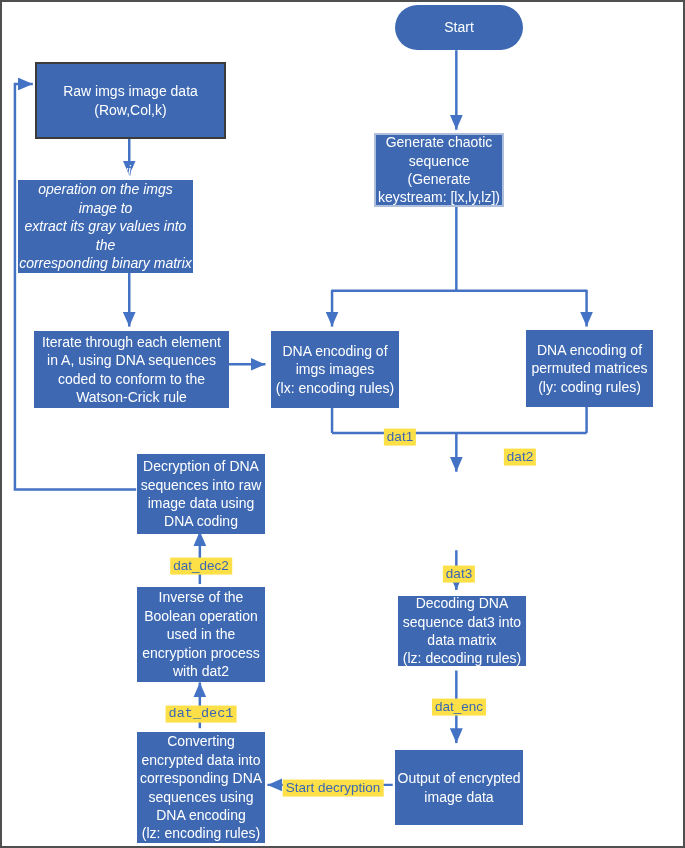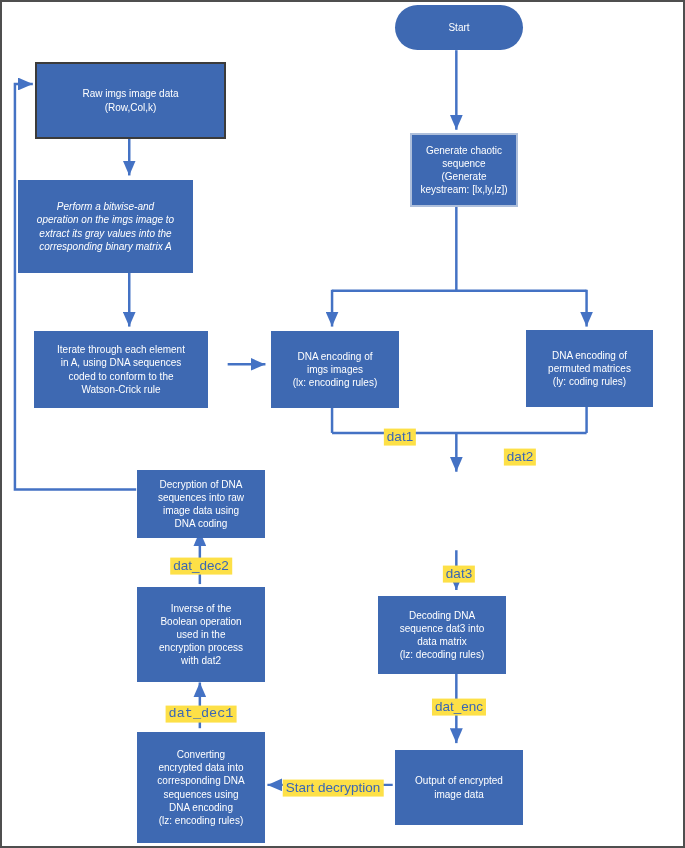--- a/index.html
+++ b/index.html
@@ -31,21 +31,21 @@
   svg.wires .head { fill: var(--connector); }
   .node {
     position: absolute;
     background: var(--node-fill);
     color: var(--node-text);
     display: flex;
     align-items: center;
     justify-content: center;
     text-align: center;
     white-space: pre-line;
-    font-size: 10px;
+    font-size: 14px;
     line-height: 1.32;
     box-sizing: border-box;
   }
   .node.pill { border-radius: 23px; }
   .node.raw { border: 2px solid var(--raw-border); }
   .node.generate { border: 2px solid var(--generate-border); }
   .edge-label {
     position: absolute;
     transform: translate(-50%, -50%);
     background: #fde047;
@@ -96,50 +96,50 @@
     <line x1="199" y1="585" x2="199" y2="532" marker-end="url(#ah)"></line>
 
     <path class="wire" d="M135,490 H13 V82 H31" marker-end="url(#ah)"></path>
   </svg>
 
   <div class="node pill" style="left:393px; top:3px;  width:128px; height:45px;">Start</div>
 
   <div class="node raw" style="left:33px;  top:44px;  width:191px; height:77px;margin-top:16px;">Raw imgs image data
 (Row,Col,k)</div>
 
-  <div class="node generate" style="left:408px; top:131px; width:108px; height:74px;text-align:center;">Generate chaotic
+  <div class="node generate" style="left:372px; top:131px; width:130px; height:74px;text-align:center;">Generate chaotic
 sequence
 (Generate
 keystream: [lx,ly,lz])</div>
 
   <div class="node" style="left:16px;  top:178px; width:175px; height:93px;font-style:italic;">Perform a bitwise-and
 operation on the imgs image to
 extract its gray values into the
 corresponding binary matrix A</div>
 
-  <div class="node" style="left:32px;  top:329px; width:174px; height:77px;">Iterate through each element
+  <div class="node" style="left:32px;  top:329px; width:195px; height:77px;">Iterate through each element
 in A, using DNA sequences
 coded to conform to the
 Watson-Crick rule</div>
 
   <div class="node" style="left:269px; top:329px; width:128px; height:77px;">DNA encoding of
 imgs images
 (lx: encoding rules)</div>
 
   <div class="node" style="left:524px; top:328px; width:127px; height:77px;">DNA encoding of
 permuted matrices
 (ly: coding rules)</div>
 
 
-  <div class="node" style="left:135px; top:468px; width:128px; height:68px;">Decryption of DNA
+  <div class="node" style="left:135px; top:452px; width:128px; height:80px;">Decryption of DNA
 sequences into raw
 image data using
 DNA coding</div>
 
-  <div class="node" style="left:376px; top:594px; width:128px; height:78px;text-align:center;">Decoding DNA
+  <div class="node" style="left:396px; top:594px; width:128px; height:70px;text-align:center;">Decoding DNA
 sequence dat3 into
 data matrix
 (lz: decoding rules)</div>
 
   <div class="node" style="left:135px; top:585px; width:128px; height:95px;">Inverse of the
 Boolean operation
 used in the
 encryption process
 with dat2</div>
 

